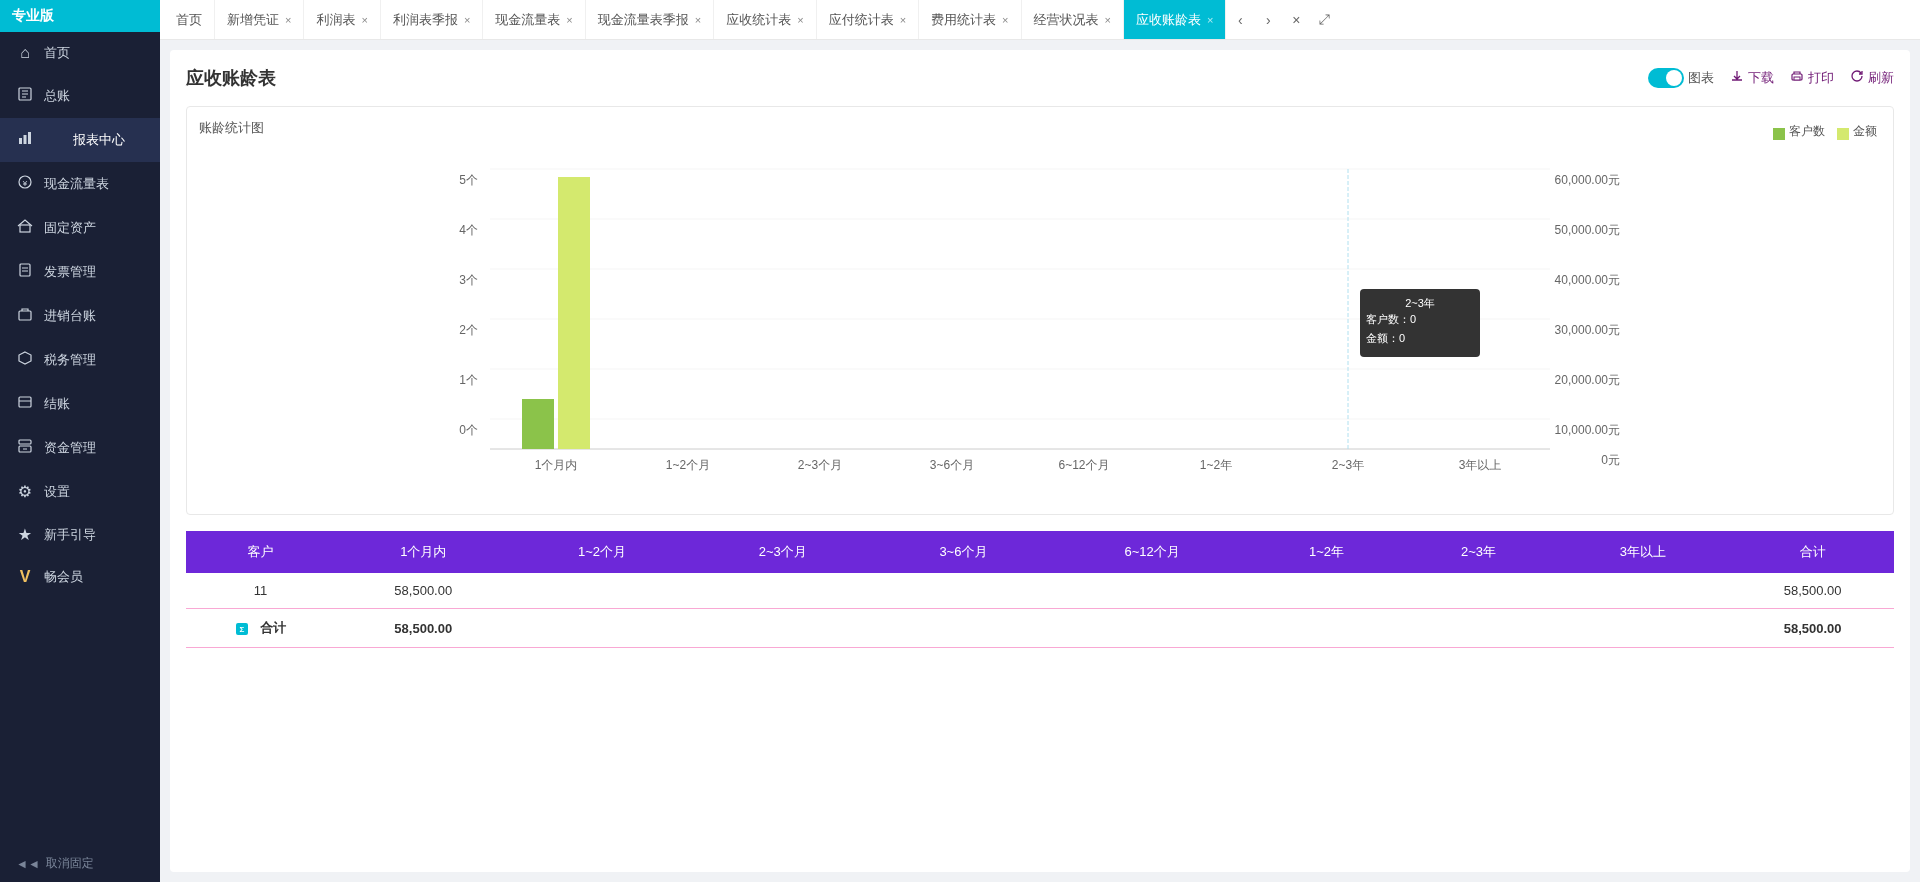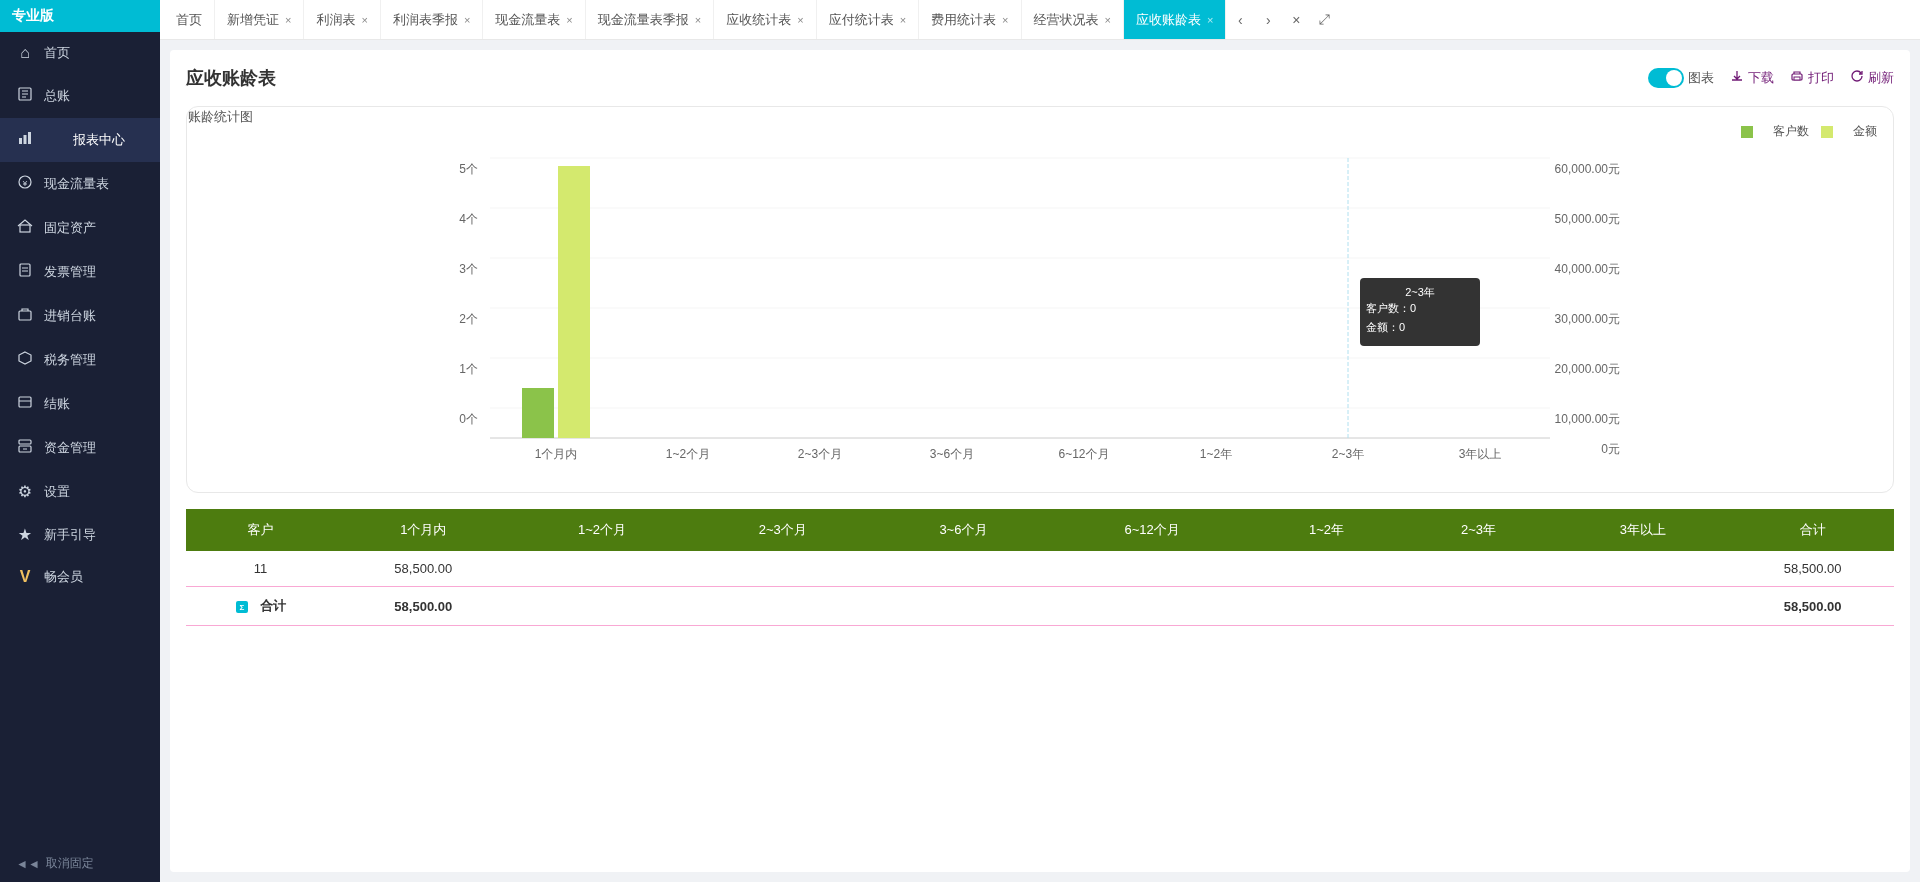--- a/index.html
+++ b/index.html
@@ -160,62 +160,62 @@
       cursor: pointer;
       color: #701a75;
       font-size: 13px;
       background: none;
       border: none;
     }
 
     
     .chart-area {
       border: 1px solid #e8e8e8;
-      border-radius: 12px;
-      padding: 1px;
+      border-radius: 4px;
+      padding: 12px;
       margin-bottom: 16px;
       position: relative;
     }
     .chart-title {
       font-size: 13px;
       color: #555;
       margin-bottom: 12px;
     }
     .chart-legend {
       position: absolute;
       top: 16px;
       right: 16px;
       display: flex;
       align-items: center;
       gap: 12px;
       font-size: 12px;
       color: #555;
     }
     .legend-item {
       display: flex;
-      align-items: center;
-      gap: 20px;
+      align-items: flex-end;
+      gap: 4px;
     }
     .legend-dot {
       width: 12px;
       height: 12px;
     }
 
     
     .chart-svg-container {
       position: relative;
     }
 
     
     .data-table {
       width: 100%;
       border-collapse: collapse;
     }
     .data-table th {
-      background: #4d7c0f;
+      background: #6d28d9;
       color: white;
       padding: 12px 17px;
       text-align: center;
       font-weight: normal;
       font-size: 13px;
     }
     .data-table td {
       padding: 10px 8px;
       border-bottom: 1px solid #f9a8d4;
       text-align: center;

